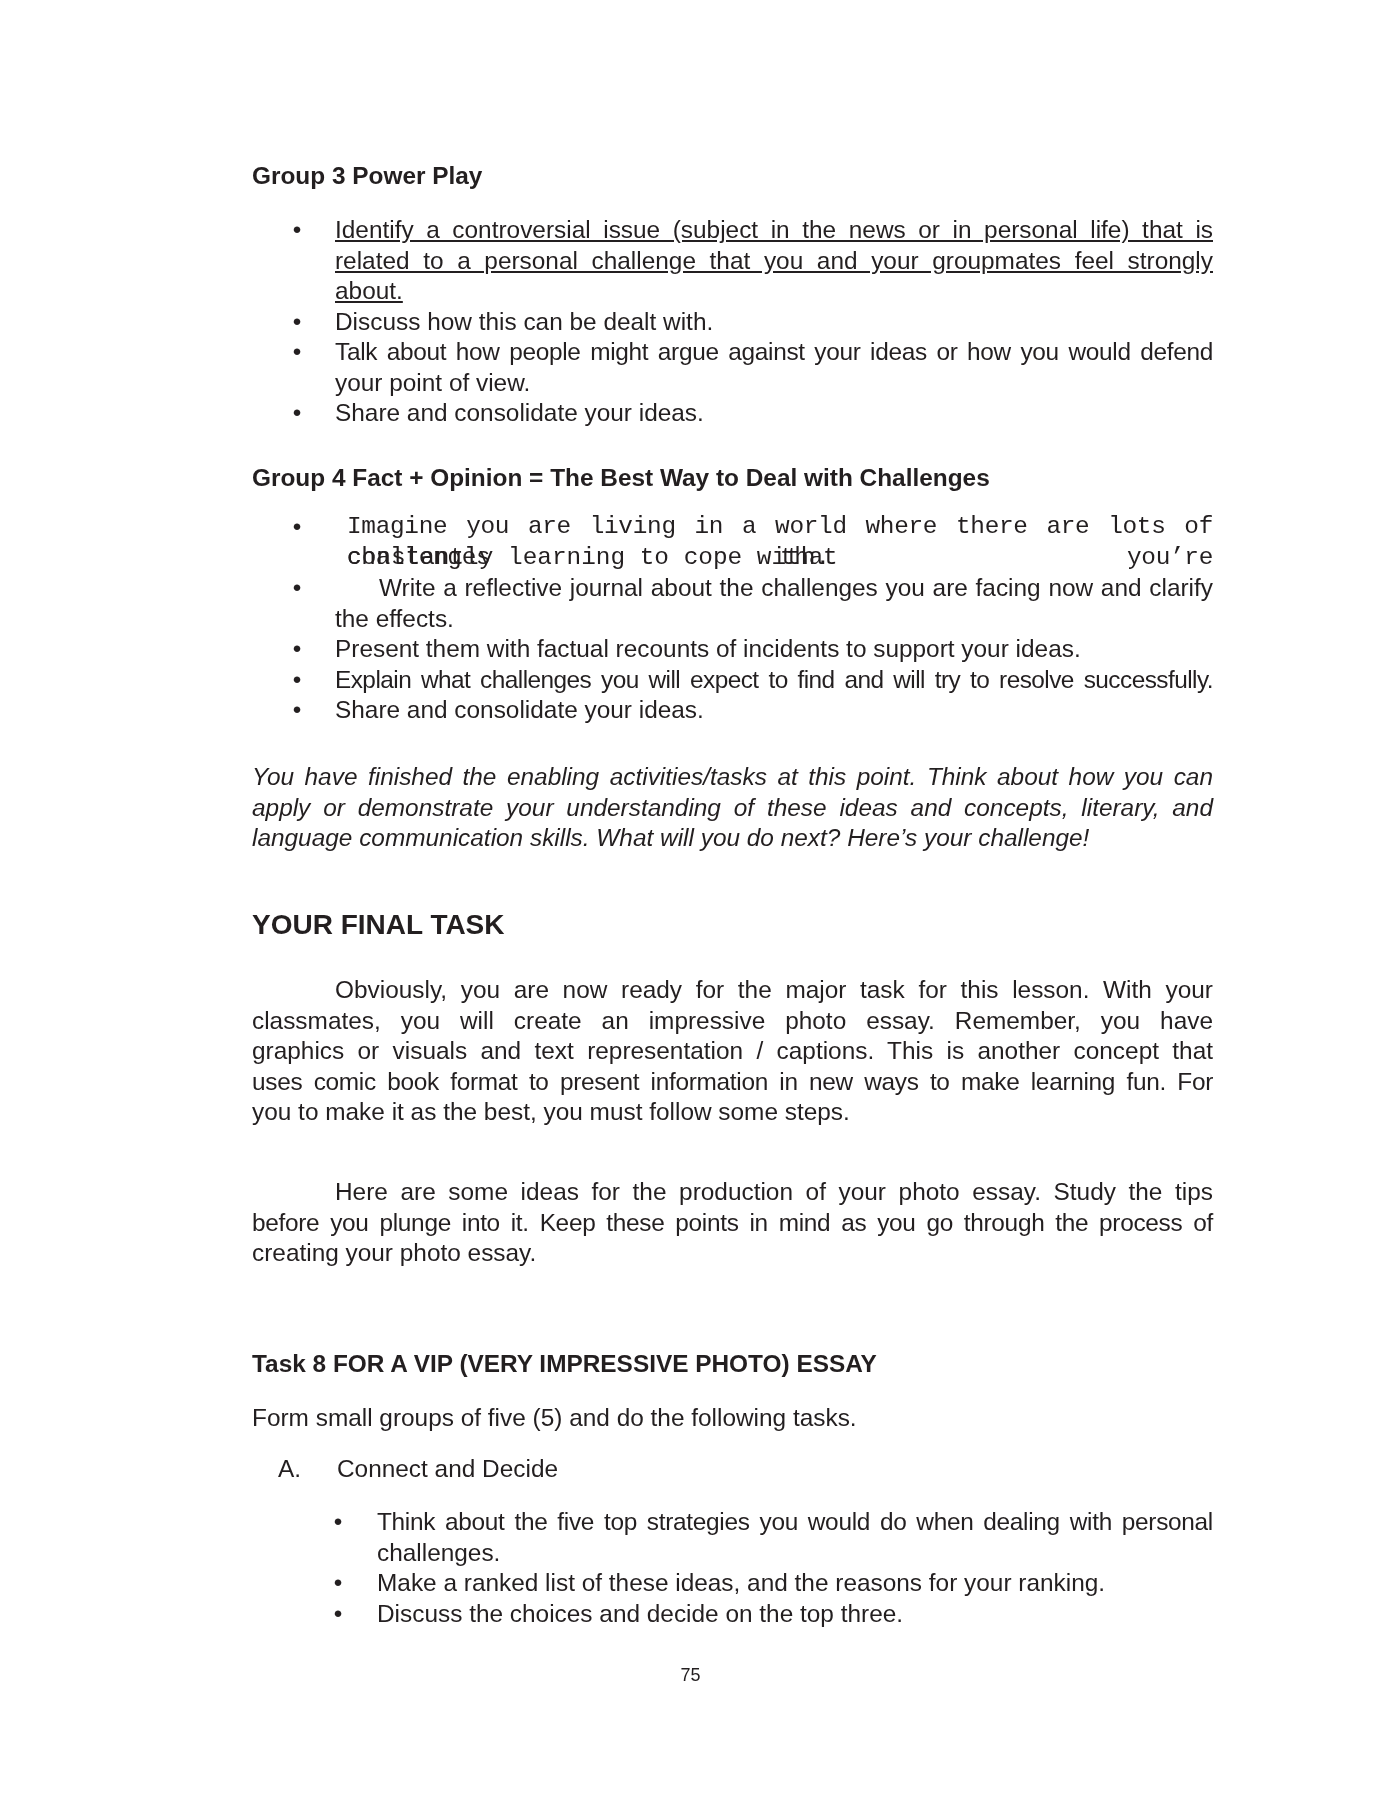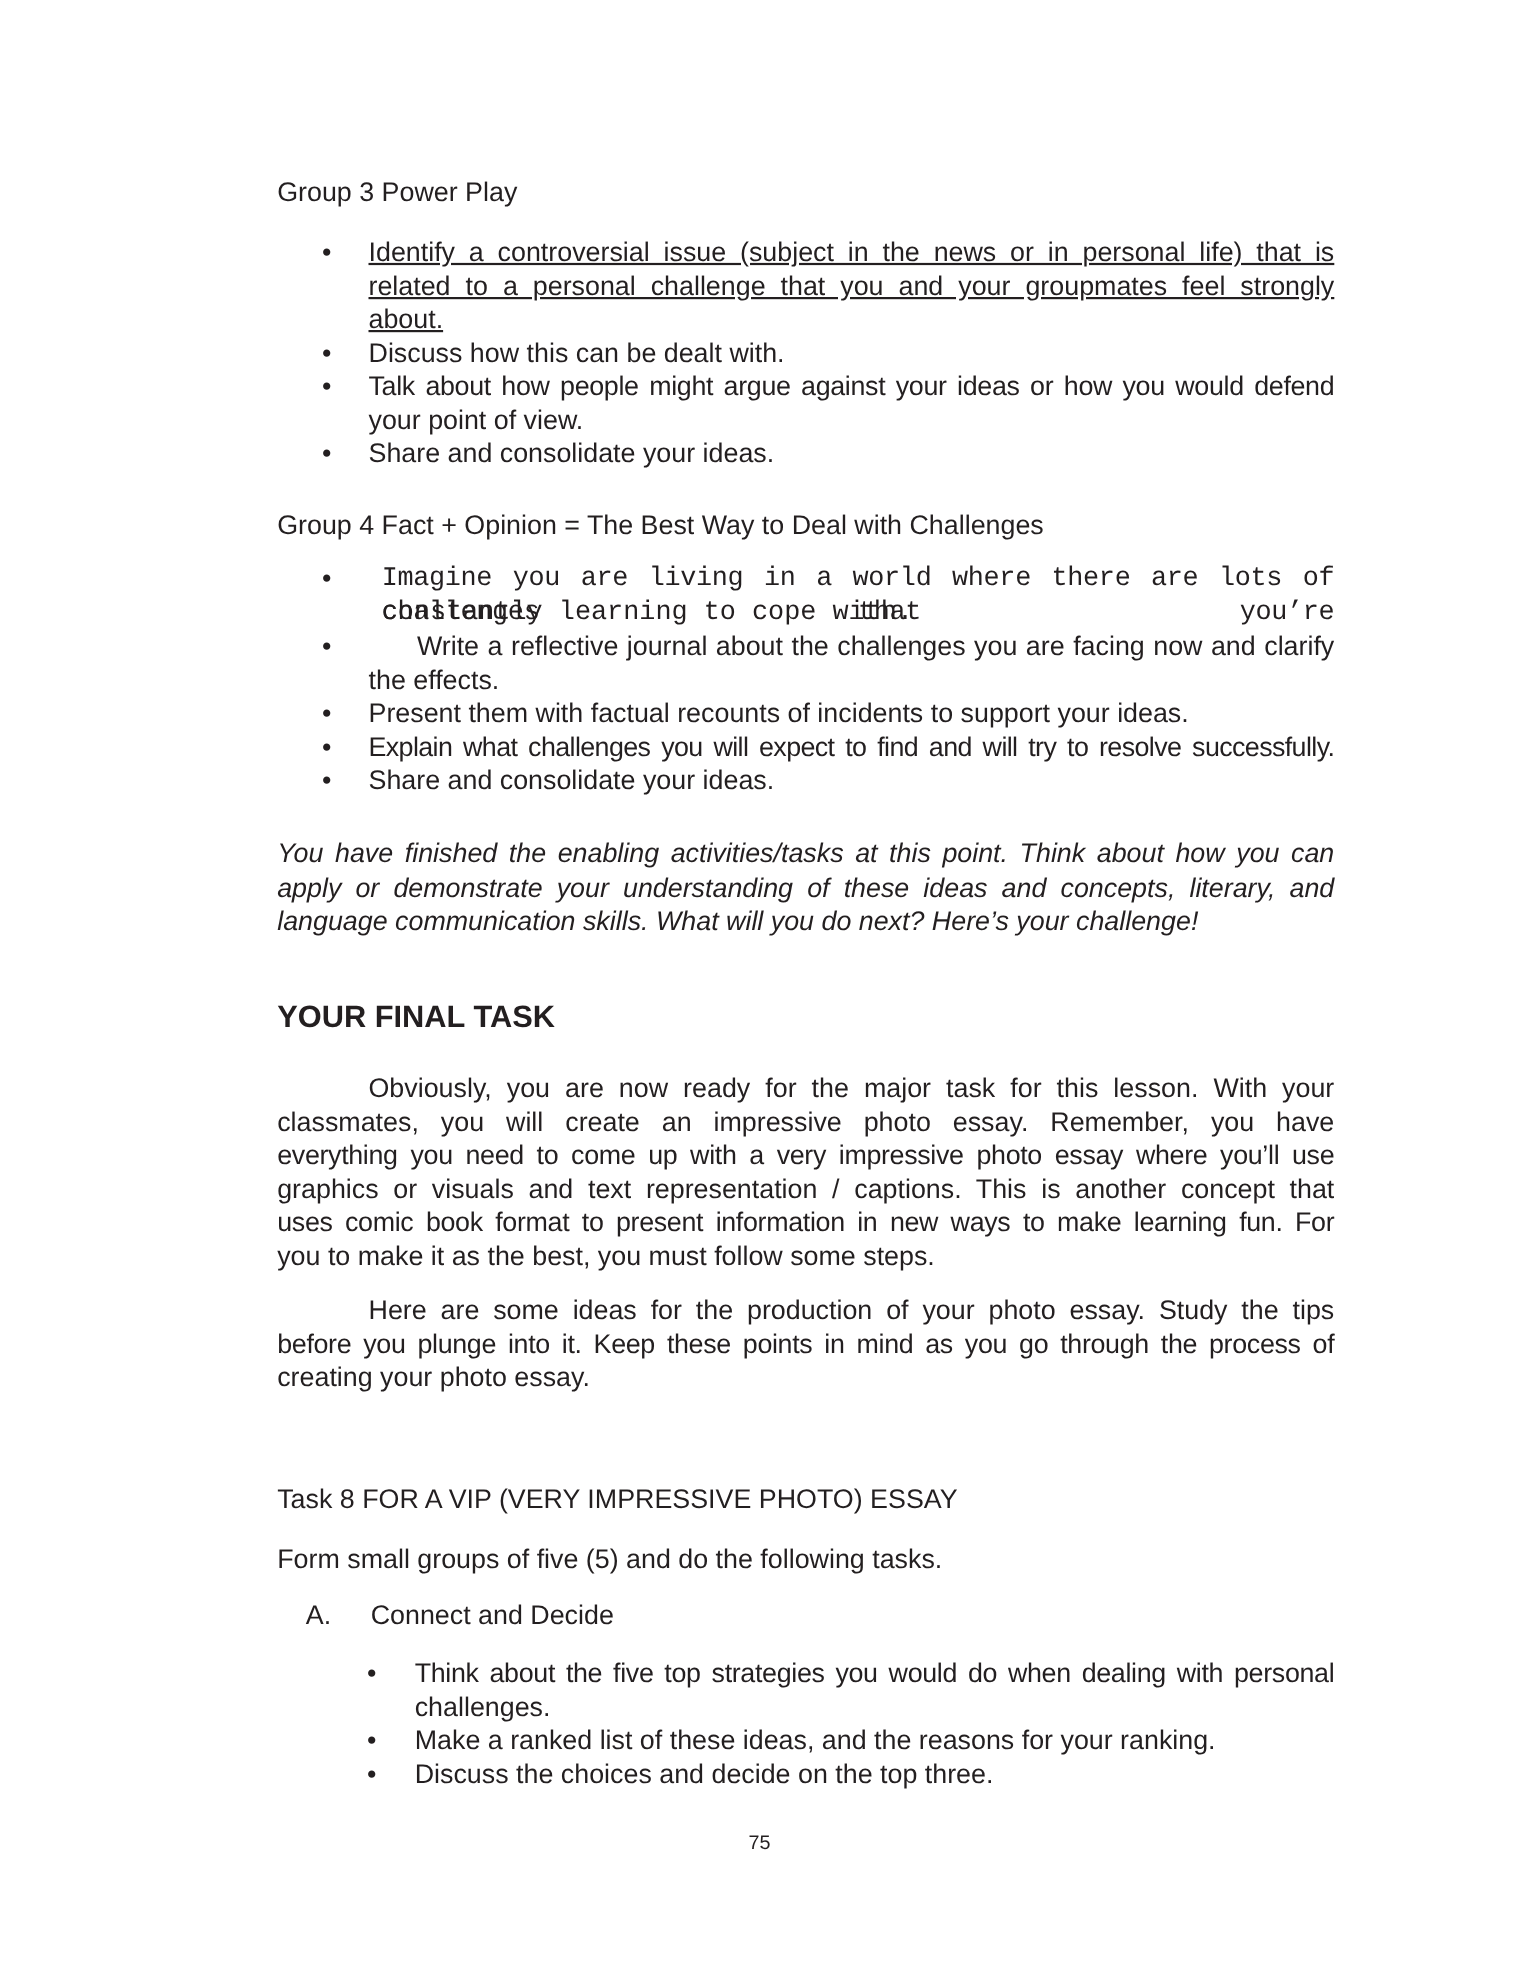--- a/index.html
+++ b/index.html
@@ -1,21 +1,21 @@
 <!DOCTYPE html>
 <html><head>
 <meta charset="utf-8">
 <style>
   html, body { margin: 0; padding: 0; background: #ffffff; }
   body { width: 1381px; height: 1800px; position: relative; overflow: hidden;
          font-family: "Liberation Sans", sans-serif; color: #231f20; }
   .blk { position: absolute; }
   .ln { display: block; height: 30.5px; line-height: 30.5px; font-size: 24.4px; white-space: nowrap; overflow: visible; }
   .j { text-align: justify; text-align-last: justify; white-space: normal; }
-  .h { font-weight: normal; font-size: 24.4px; line-height: 31px; white-space: nowrap; }
+  .h { font-weight: bold; font-size: 24.4px; line-height: 31px; white-space: nowrap; }
   .h-big { font-weight: bold; font-size: 28px; line-height: 34px; white-space: nowrap; }
   .it { font-style: italic; }
   .bullet { position: absolute; left: 0; width: 20px; text-align: center; font-size: 24.4px; line-height: 30.5px; }
   .item { position: relative; }
   .tight { letter-spacing: -0.55px; word-spacing: -1px; }
   .tight2 { letter-spacing: -0.3px; }
   .pagenum { position: absolute; left: 0; width: 1381px; text-align: center; top: 1660px; font-size: 18px; line-height: 30px; }
 </style>
 </head>
 <body style="color: rgb(35, 31, 32);">
@@ -93,21 +93,20 @@
   <span class="ln j" style="white-space: normal;">You have finished the enabling activities/tasks at this point.  Think about how you can</span>
   <span class="ln j" style="white-space: normal;">apply or demonstrate your understanding of these ideas and concepts, literary, and</span>
   <span class="ln">language communication skills. What will you do next? Here’s your challenge!</span>
 </div>
 
 <div class="blk h-big" style="left:252px; top:908px;">YOUR FINAL TASK</div>
 
 <div class="blk" style="left:252px; top:975px; width:961px;">
   <span class="ln j" style="padding-left: 83px; white-space: normal;">Obviously, you are now ready for the major task for this lesson. With your</span>
   <span class="ln j" style="white-space: normal;">classmates, you will create an impressive photo essay.  Remember, you have</span>
-  <span class="ln j tight2" style="white-space: normal;">everything you need to come up with a very impressive photo essay where you’ll use</span>
   <span class="ln j" style="white-space: normal;">graphics or visuals and text representation / captions.  This is another concept that</span>
   <span class="ln j tight2" style="white-space: normal;">uses comic book format to present information in new ways to make learning fun.  For</span>
   <span class="ln">you to make it as the best, you must follow some steps.</span>
 </div>
 
 <div class="blk" style="left:252px; top:1177px; width:961px;">
   <span class="ln j" style="padding-left: 83px; white-space: normal;">Here are some ideas for the production of your photo essay.  Study the tips</span>
   <span class="ln j tight2" style="white-space: normal;">before you plunge into it. Keep these points in mind as you go through the process of</span>
   <span class="ln">creating your photo essay.</span>
 </div>

